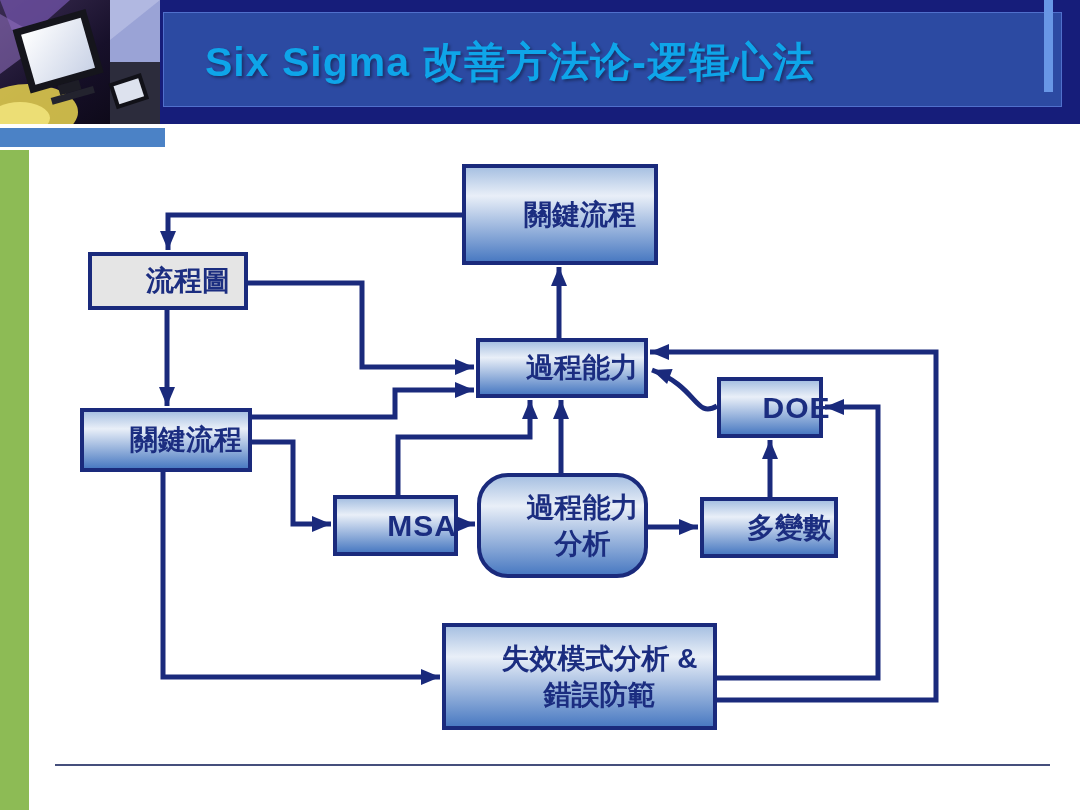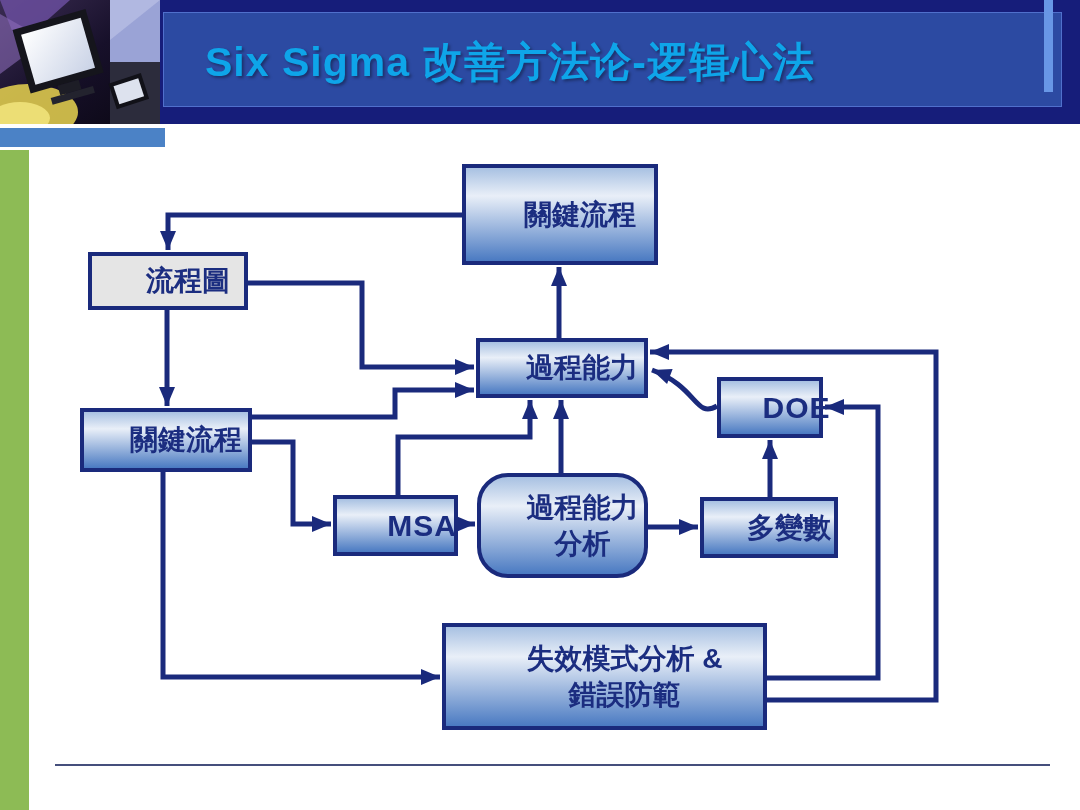--- a/index.html
+++ b/index.html
@@ -48,21 +48,21 @@
   .node-flat{background:#e5e5e5;}
   .node-latin{font-size:30px;letter-spacing:1px;padding-left:13px;}
   #n-key   {left:462px;top:164px;width:196px;height:101px;}
   #n-flow  {left:88px; top:252px;width:160px;height:58px;}
   #n-cause {left:80px; top:408px;width:172px;height:64px;}
   #n-ctrl  {left:476px;top:338px;width:172px;height:60px;}
   #n-doe   {left:717px;top:377px;width:106px;height:61px;}
   #n-msa   {left:333px;top:495px;width:125px;height:61px;}
   #n-pc    {left:477px;top:473px;width:171px;height:105px;border-radius:31px;}
   #n-mv    {left:700px;top:497px;width:138px;height:61px;font-family:Liberation Serif, serif;}
-  #n-fmea  {left:442px;top:623px;width:325px;height:107px;}
+  #n-fmea  {left:442px;top:623px;width:275px;height:107px;}
 </style>
 </head>
 <body>
 
 <div class="photo">
   <svg width="160" height="124" viewBox="0 0 160 124">
     <defs>
       <linearGradient id="bgp" x1="0" y1="0" x2="1" y2="1">
         <stop offset="0" stop-color="#3a2c52"></stop>
           <stop offset="0.5" stop-color="#17102a"></stop>

